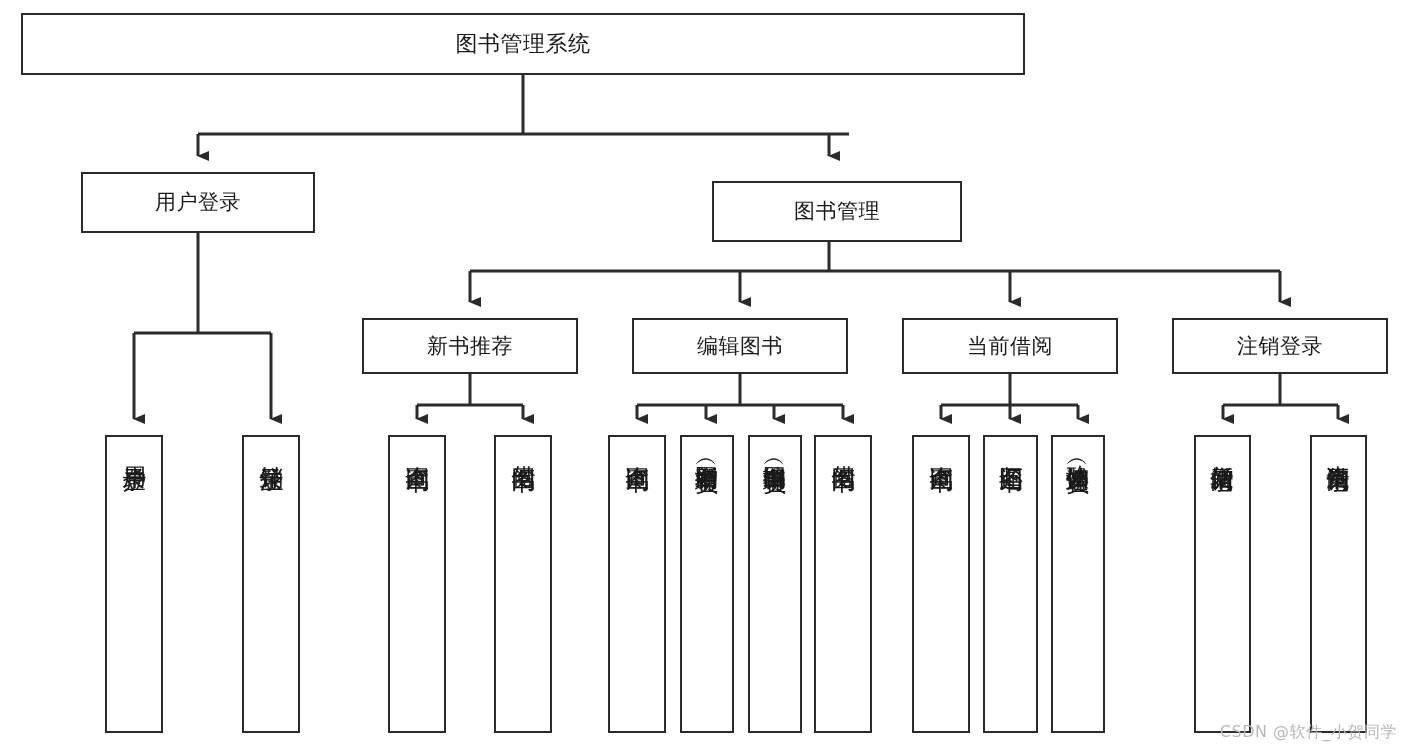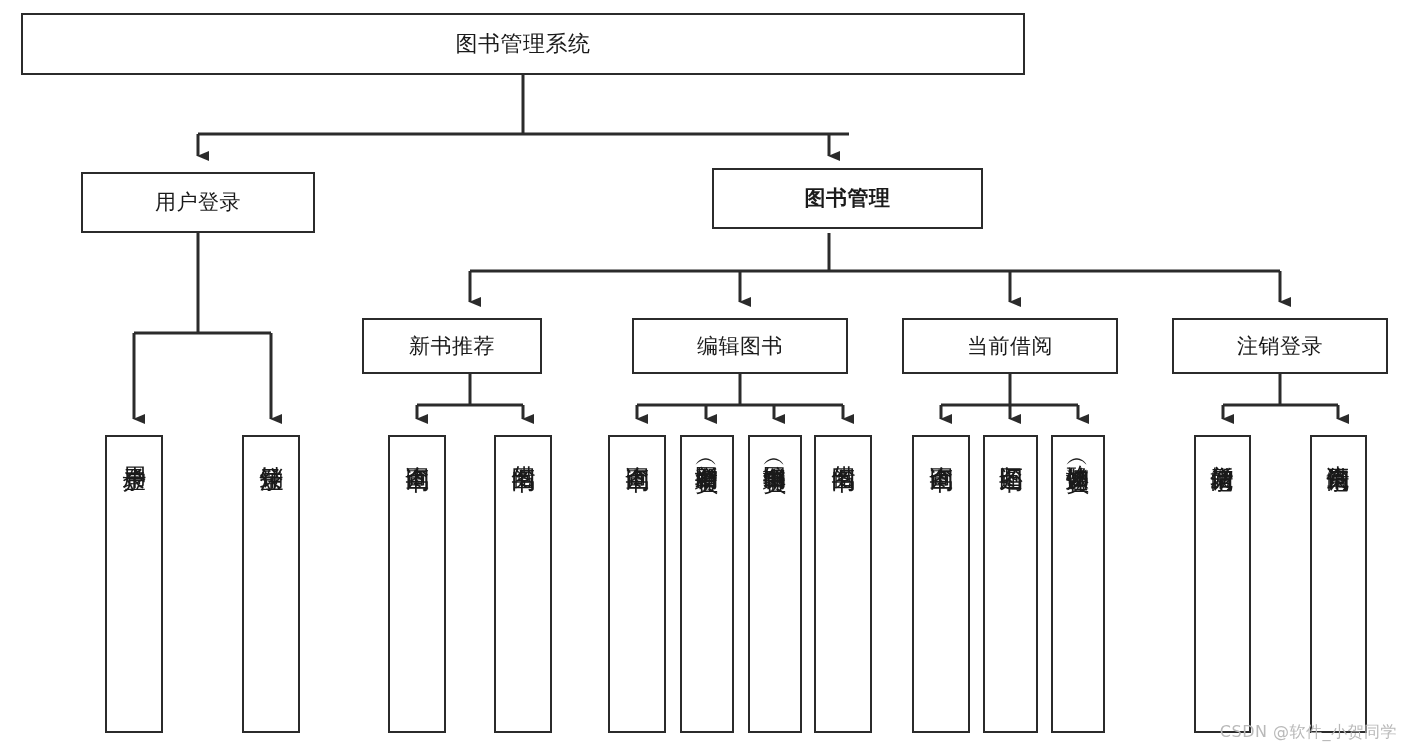--- a/index.html
+++ b/index.html
@@ -133,25 +133,25 @@
   </svg>
 
   <div class="node h root" style="left:21px; top:13px; width:1004px; height:62px;">
     <span class="cap">图书管理系统</span>
   </div>
 
   <div class="node h" style="left:81px; top:172px; width:234px; height:61px;">
     <span class="cap">用户登录</span>
   </div>
 
-  <div class="node h" style="left:712px; top:168px; width:271px; height:61px;font-weight:bold;">
+  <div class="node h" style="left:712px; top:181px; width:250px; height:61px;">
     <span class="cap">图书管理</span>
   </div>
 
-  <div class="node h" style="left:362px; top:318px; width:180px; height:56px;">
+  <div class="node h" style="left:362px; top:318px; width:216px; height:56px;">
     <span class="cap">新书推荐</span>
   </div>
 
   <div class="node h" style="left:632px; top:318px; width:216px; height:56px;">
     <span class="cap">编辑图书</span>
   </div>
 
   <div class="node h" style="left:902px; top:318px; width:216px; height:56px;">
     <span class="cap">当前借阅</span>
   </div>

